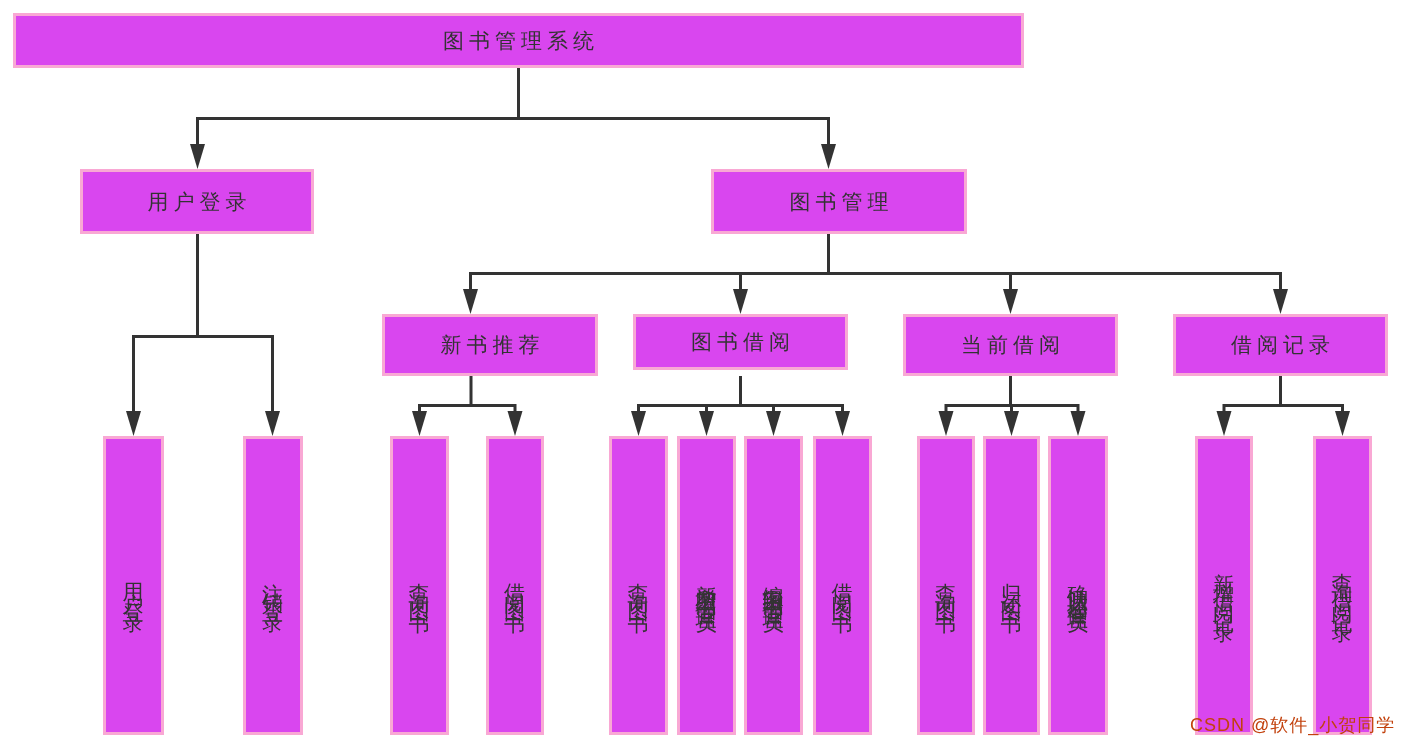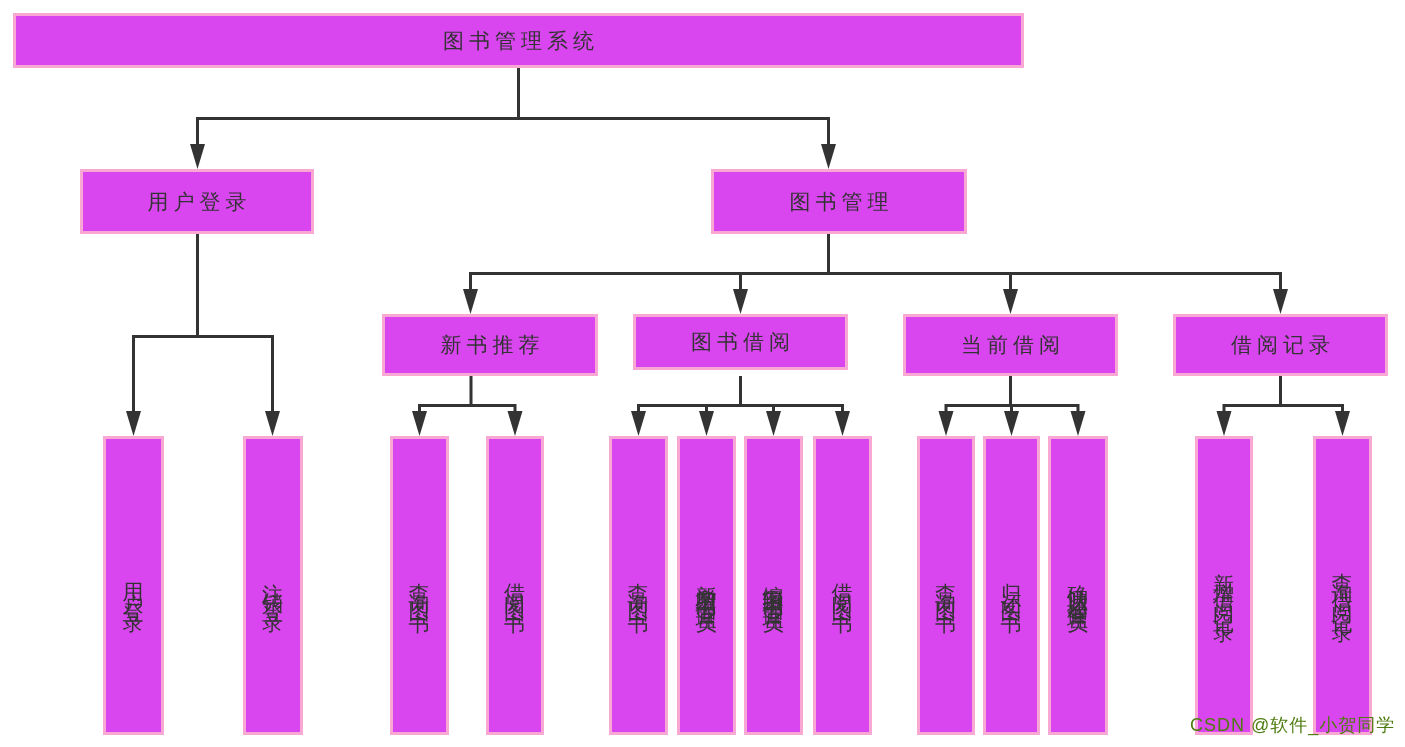--- a/index.html
+++ b/index.html
@@ -5,21 +5,21 @@
   html,body{margin:0;padding:0;background:#fff;}
   .canvas{position:relative;width:1405px;height:747px;background:#fff;overflow:hidden;
           font-family:"Liberation Sans","DejaVu Sans",sans-serif;color:#333;}
   .edges{position:absolute;left:0;top:0;width:1405px;height:747px;}
   .box{position:absolute;box-sizing:border-box;border:3px solid #f9a8d4;background:#d946ef;
        display:flex;align-items:center;justify-content:center;}
   .hbox{font-size:21px;letter-spacing:5px;padding-left:5px;white-space:nowrap;}
   .vbox{writing-mode:vertical-rl;text-orientation:mixed;font-size:21px;letter-spacing:10px;line-height:1;}
   .vbox.tight{letter-spacing:4px;}
   .watermark{position:absolute;left:1190px;top:713px;font-size:18px;letter-spacing:1px;
-             color:#4d7c0f;white-space:nowrap;}
+             color:#c2410c;white-space:nowrap;}
 </style>
 </head>
 <body>
 
 <div class="canvas">
 
   <svg class="edges" viewBox="0 0 1405 747" xmlns="http://www.w3.org/2000/svg">
     <g stroke="#333" stroke-width="3" fill="none">
       <path d="M518.5 66 V118.5 M196 118.5 H830 M197.5 118.5 V146 M828.5 118.5 V146"></path>
       <path d="M197.5 234 V336.5 M132 336.5 H274 M133.5 336.5 V412 M272.5 336.5 V412"></path>

